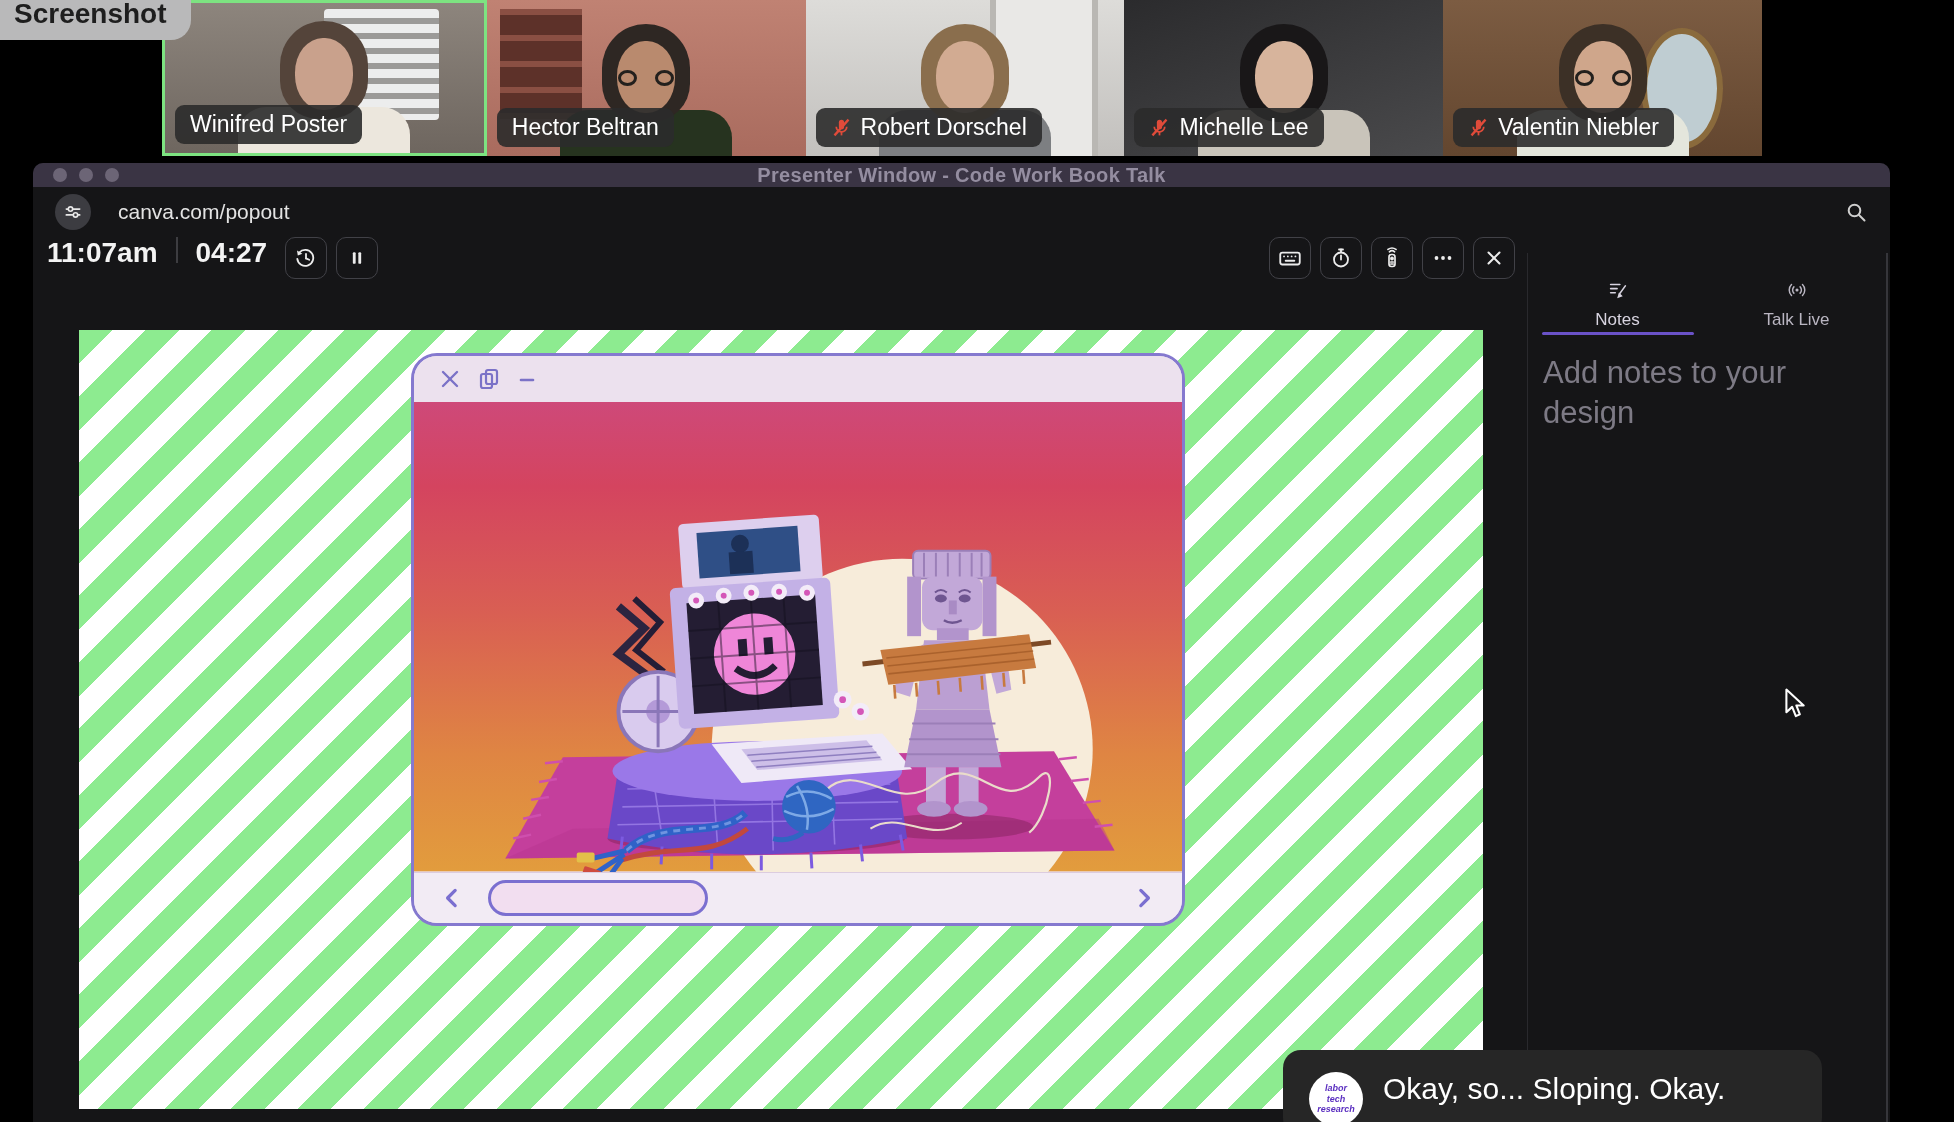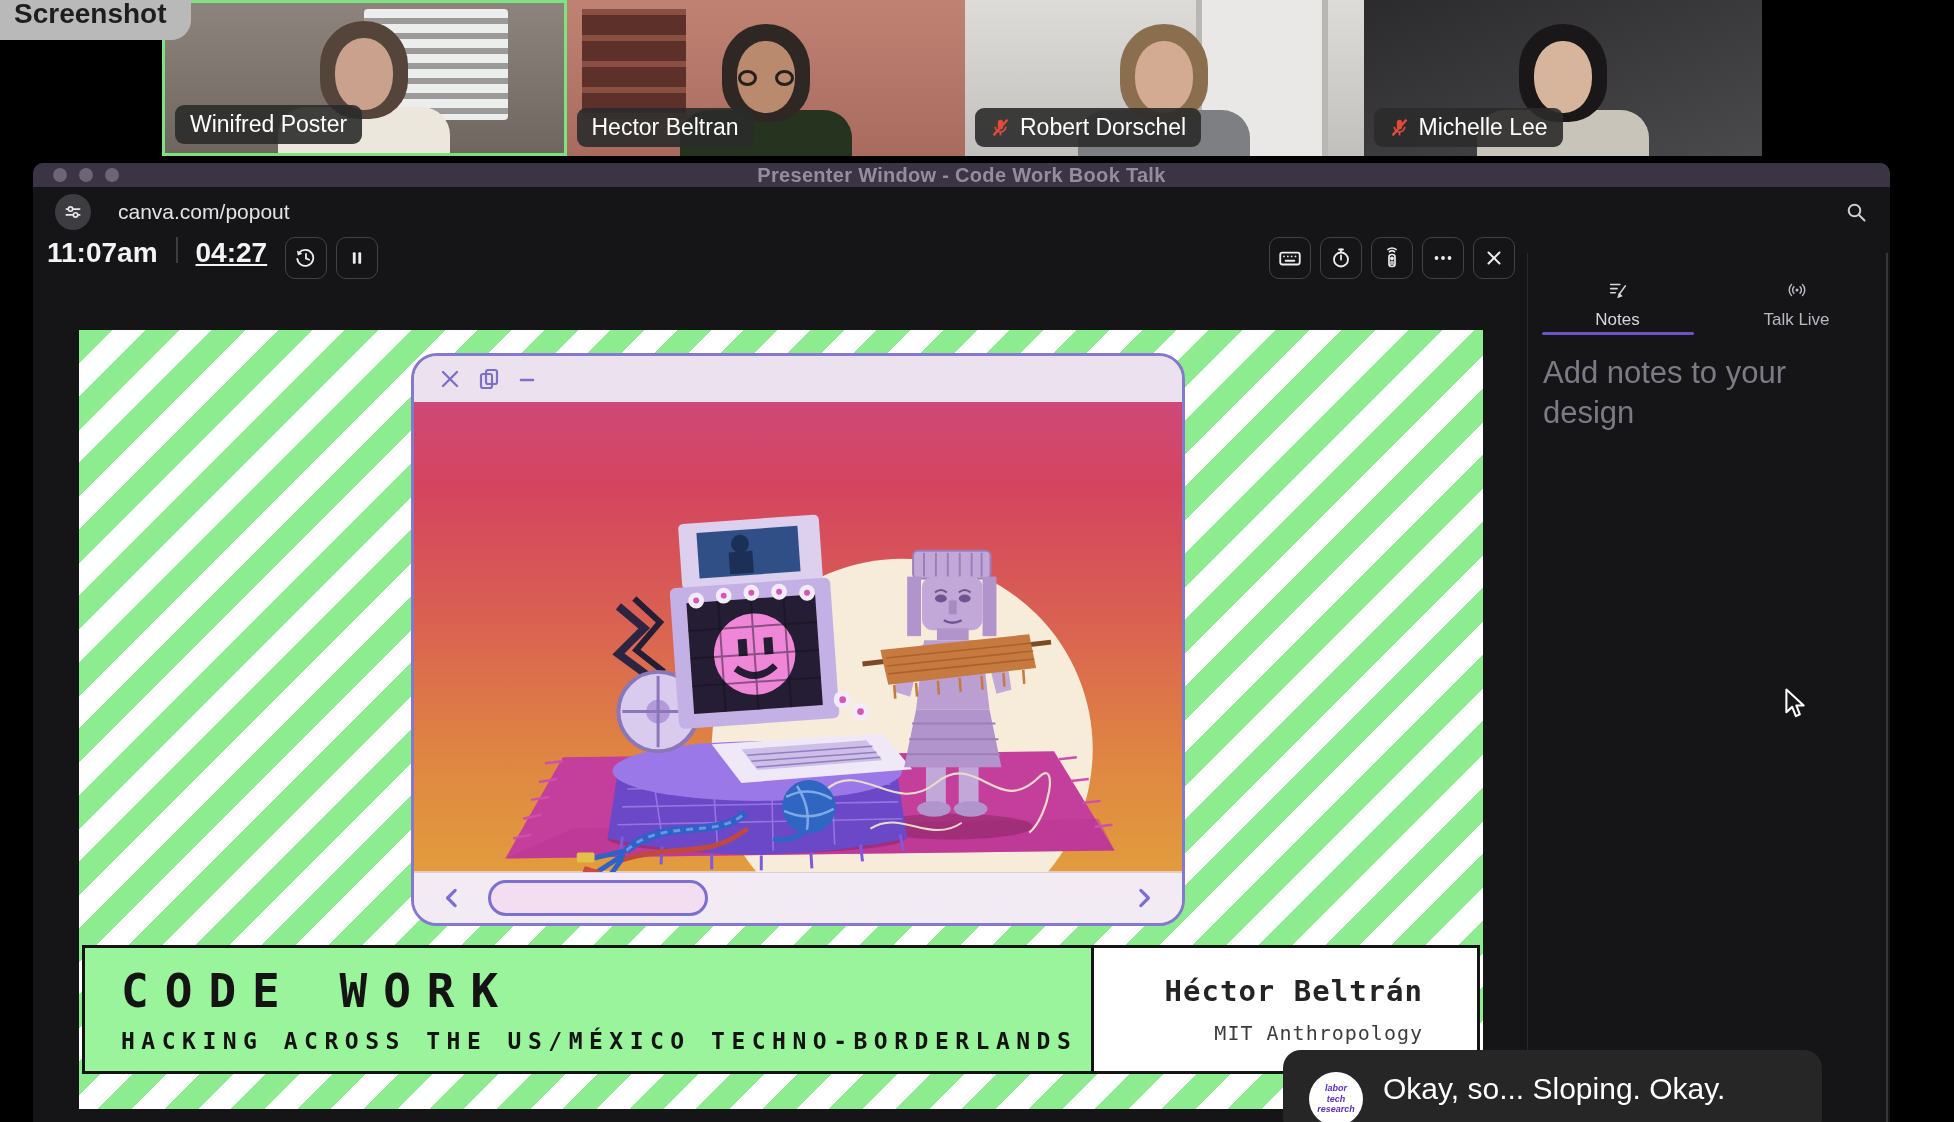--- a/index.html
+++ b/index.html
@@ -53,21 +53,21 @@
   .dot{width:14px;height:14px;border-radius:50%;background:#6c6576;}
   .wtitle{color:#948da0;font-size:20px;font-weight:700;letter-spacing:.3px;}
   .urlbar{height:50px;display:flex;align-items:center;padding:0 22px;gap:27px;}
   .url-badge{width:36px;height:36px;border-radius:50%;background:#3c3c41;display:flex;
              align-items:center;justify-content:center;color:#e8e8e8;}
   .url-text{color:#e3e3e3;font-size:21px;}
   .search-ic{margin-left:auto;color:#cfcfcf;display:flex;}
   .toolbar{height:64px;display:flex;align-items:flex-start;padding:0 375px 0 14px;}
   .clock,.timer{font-size:28px;font-weight:700;color:#f3f3f3;}
   .tdiv{width:2px;height:26px;background:#3d3d41;margin:0 18px;}
-  .timer{margin:0 18px 4px 0;text-decoration:underline;}
+  .timer{margin:0 18px 4px 0;}
   .tbtn{width:42px;height:42px;border:1.5px solid #414147;border-radius:10px;background:transparent;
         display:flex;align-items:center;justify-content:center;color:#ececec;margin-right:9px;padding:0;}
   .toolbar-right{margin-left:auto;display:flex;gap:9px;}
   .toolbar-right .tbtn{margin:0;}
 
   
   .slide{position:absolute;left:46px;top:167px;width:1404px;height:779px;
          background:repeating-linear-gradient(135deg,#8deb90 0 24px,#ffffff 24px 47px);}
   .retro{position:absolute;left:332px;top:23px;width:774px;height:573px;border:3px solid #8579cf;
          border-radius:26px;overflow:hidden;display:flex;flex-direction:column;background:#ece1ee;box-sizing:border-box;}
@@ -177,20 +177,44 @@
       </div>
     </div>
     <div class="name-tag">
       <svg width="21" height="21" viewBox="0 0 24 24">
         <rect x="9" y="3" width="6" height="11" rx="3" fill="#e04b3a"></rect>
         <path d="M6 11a6 6 0 0 0 12 0" stroke="#e04b3a" stroke-width="2" fill="none"></path>
         <line x1="12" y1="17" x2="12" y2="21" stroke="#e04b3a" stroke-width="2"></line>
         <line x1="4" y1="21" x2="20" y2="3" stroke="#e04b3a" stroke-width="2.6"></line>
       </svg>
       <span>Michelle Lee</span>
+    </div>
+  </div>
+  <div class="tile tile5">
+    <div class="scene">
+      <div class="mirror"></div>
+      <div class="person">
+        <div class="hair">
+            <div class="face"></div>
+            <div class="glasses">
+              <i></i>
+              <i></i>
+            </div>
+          </div>
+          <div class="torso"></div>
+      </div>
+    </div>
+    <div class="name-tag">
+      <svg width="21" height="21" viewBox="0 0 24 24">
+        <rect x="9" y="3" width="6" height="11" rx="3" fill="#e04b3a"></rect>
+        <path d="M6 11a6 6 0 0 0 12 0" stroke="#e04b3a" stroke-width="2" fill="none"></path>
+        <line x1="12" y1="17" x2="12" y2="21" stroke="#e04b3a" stroke-width="2"></line>
+        <line x1="4" y1="21" x2="20" y2="3" stroke="#e04b3a" stroke-width="2.6"></line>
+      </svg>
+      <span>Valentin Niebler</span>
     </div>
   </div>
 </div>
 
 <div class="shot-chip"><span>Screenshot</span></div>
 
 <div class="pwin">
   <div class="titlebar">
     <div class="dots">
       <div class="dot"></div>
@@ -475,30 +499,20 @@
         </svg>
         <div class="pill"></div>
         <div class="foot-right">
           <svg width="26" height="26" viewBox="0 0 24 24" fill="none" stroke="#7b6fd0" stroke-width="3" stroke-linecap="round" stroke-linejoin="round">
             <polyline points="10,5 17,12 10,19"></polyline>
           </svg>
         </div>
       </div>
     </div>
 
-    <div class="slide-footer">
-      <div class="green-box">
-        <div class="slide-title">CODE WORK</div>
-        <div class="slide-sub">HACKING ACROSS THE US/MÉXICO TECHNO-BORDERLANDS</div>
-      </div>
-      <div class="white-box">
-        <div class="author">Héctor Beltrán</div>
-        <div class="affil">MIT Anthropology</div>
-      </div>
-    </div>
   </div>
 
   <div class="sidebar">
     <div class="tabs">
       <button class="tab active">
         <svg width="22" height="22" viewBox="0 0 24 24" fill="none" stroke="currentColor" stroke-width="1.8" stroke-linecap="round">
           <line x1="4" y1="6" x2="14" y2="6"></line>
             <line x1="4" y1="10.5" x2="11" y2="10.5"></line>
             <line x1="4" y1="15" x2="9" y2="15"></line>
           <line x1="13.5" y1="16.5" x2="20" y2="7.5"></line>

